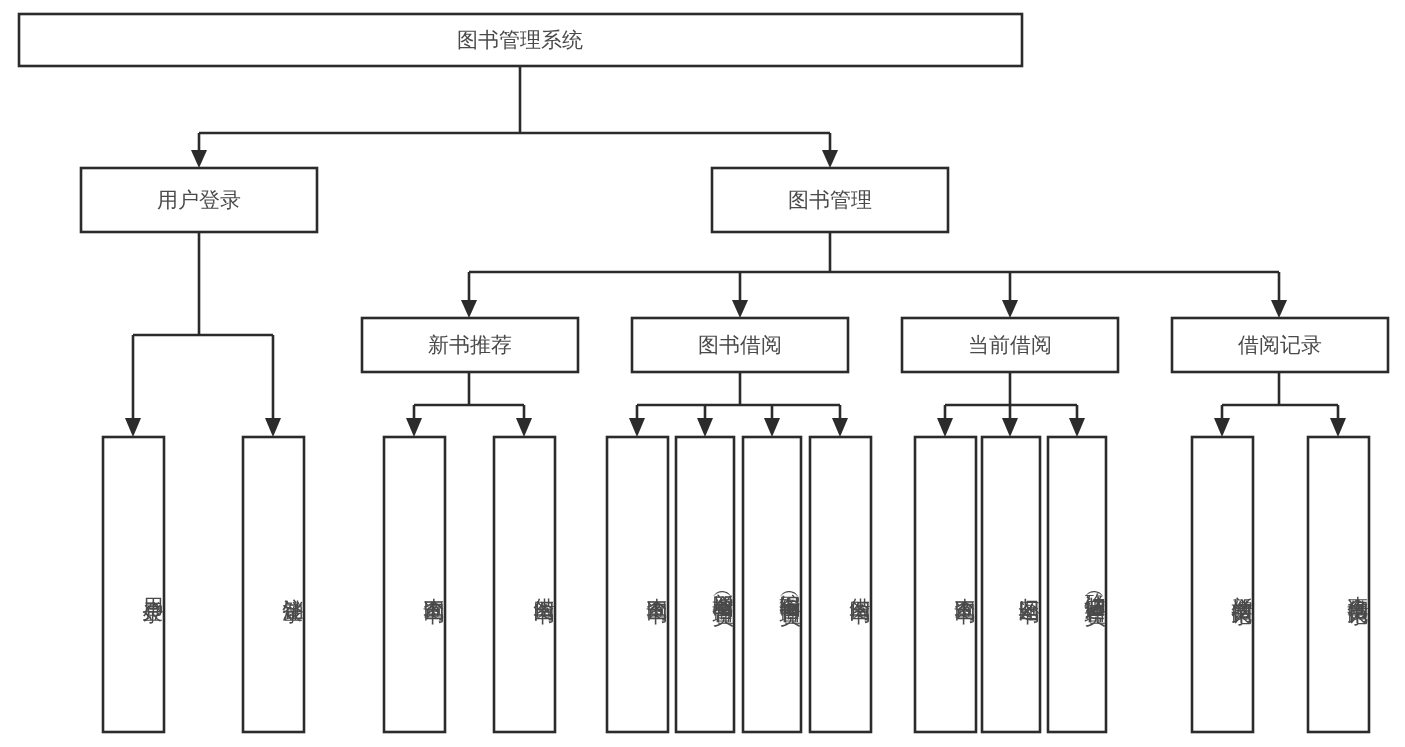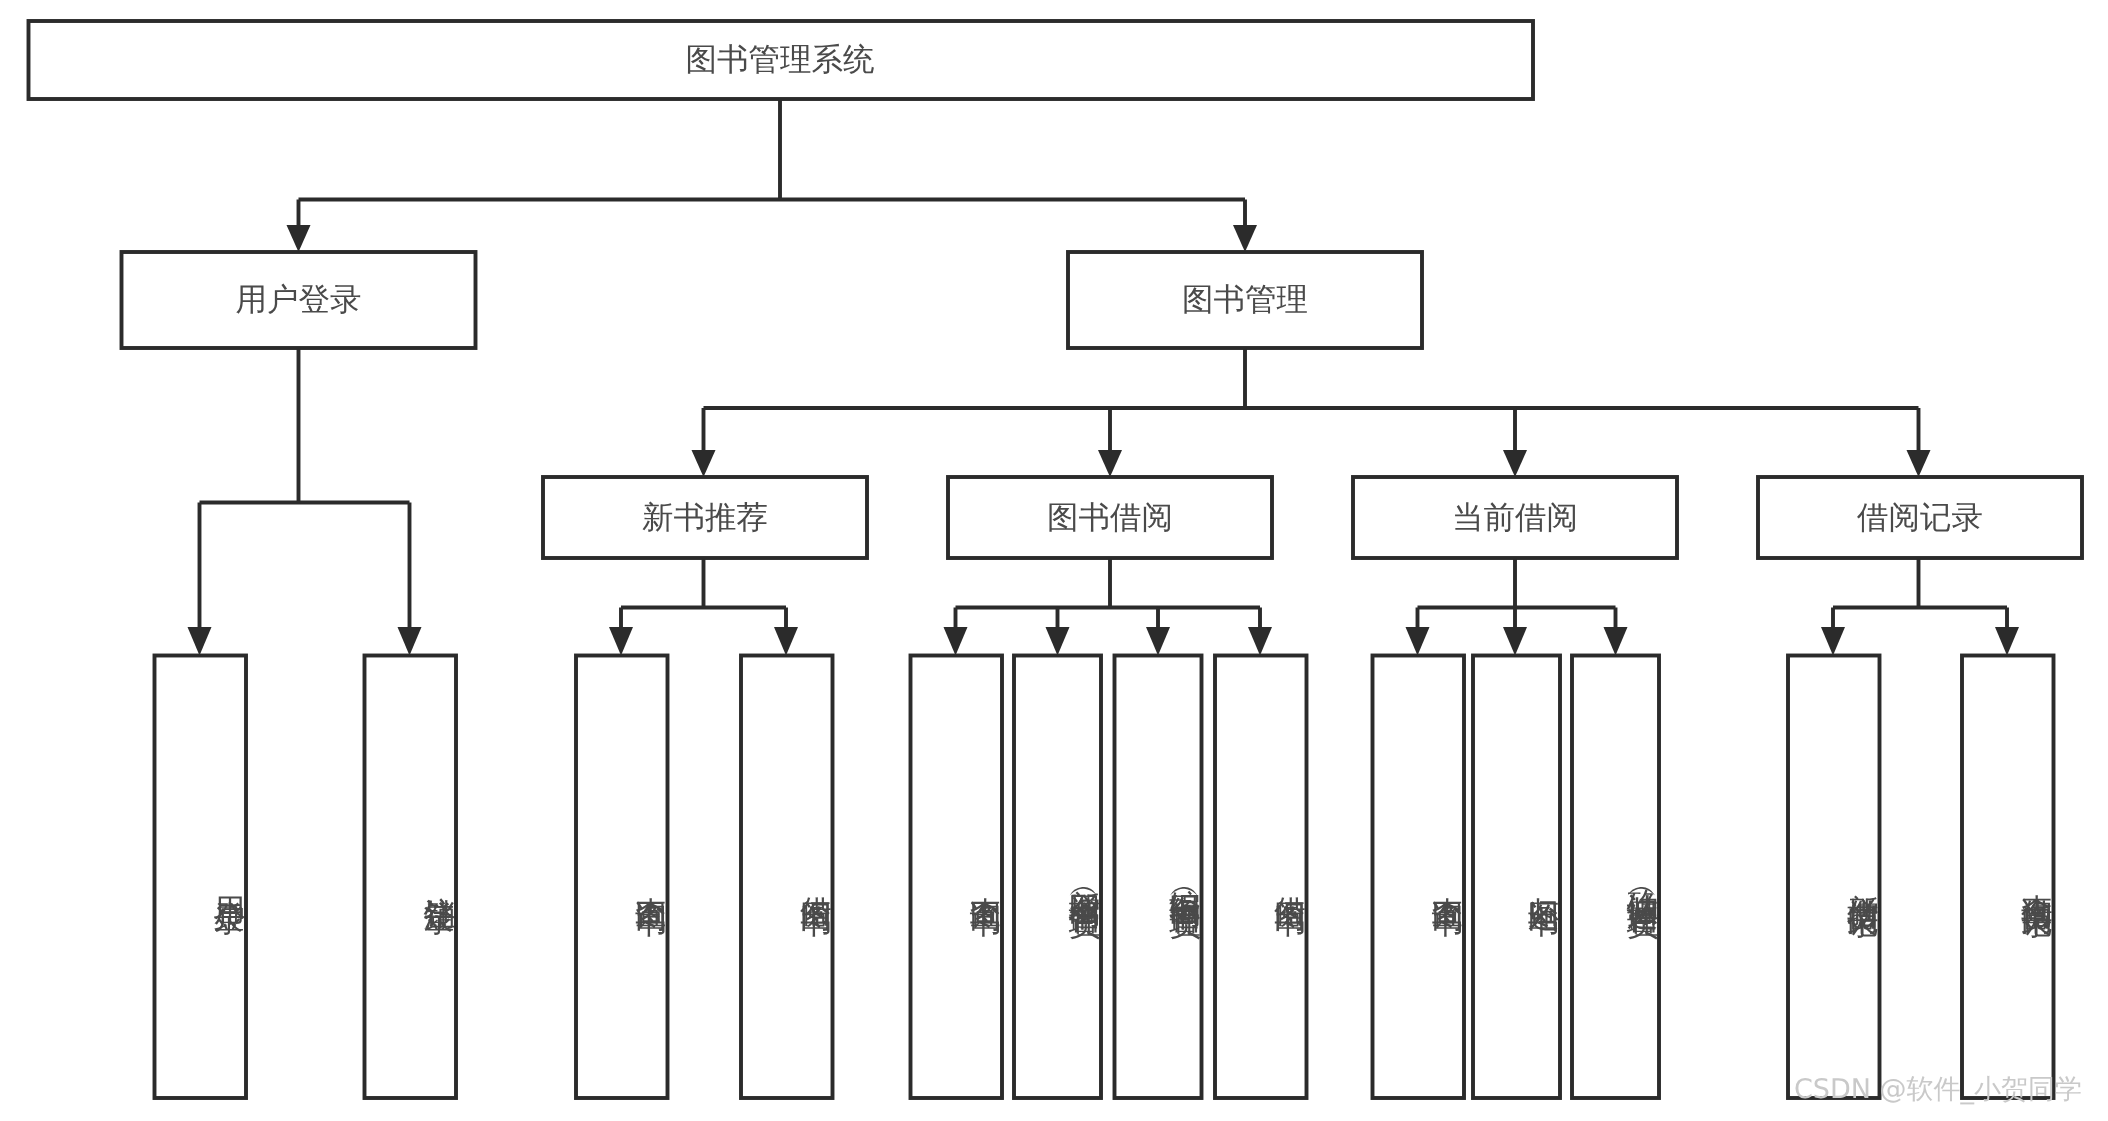--- a/index.html
+++ b/index.html
@@ -197,14 +197,13 @@
     <div class="node-label-v" style="left:810px; top:437px; width:61px; height:295px;">借阅图书</div>
 
     <div class="node-label-v" style="left:915px; top:437px; width:61px; height:295px;">查询图书</div>
     <div class="node-label-v" style="left:982px; top:437px; width:58px; height:295px;">归还图书</div>
     <div class="node-label-v" style="left:1048px; top:437px; width:58px; height:295px;">确认归还（管理员）</div>
 
     <div class="node-label-v" style="left:1192px; top:437px; width:61px; height:295px;">新增借阅记录</div>
     <div class="node-label-v" style="left:1308px; top:437px; width:61px; height:295px;">查询借阅记录</div>
   </div>
 
-  <div class="watermark" style="left:1196px; top:714px;">CSDN @软件_小贺同学</div>
 </div>
 
 </body></html>

